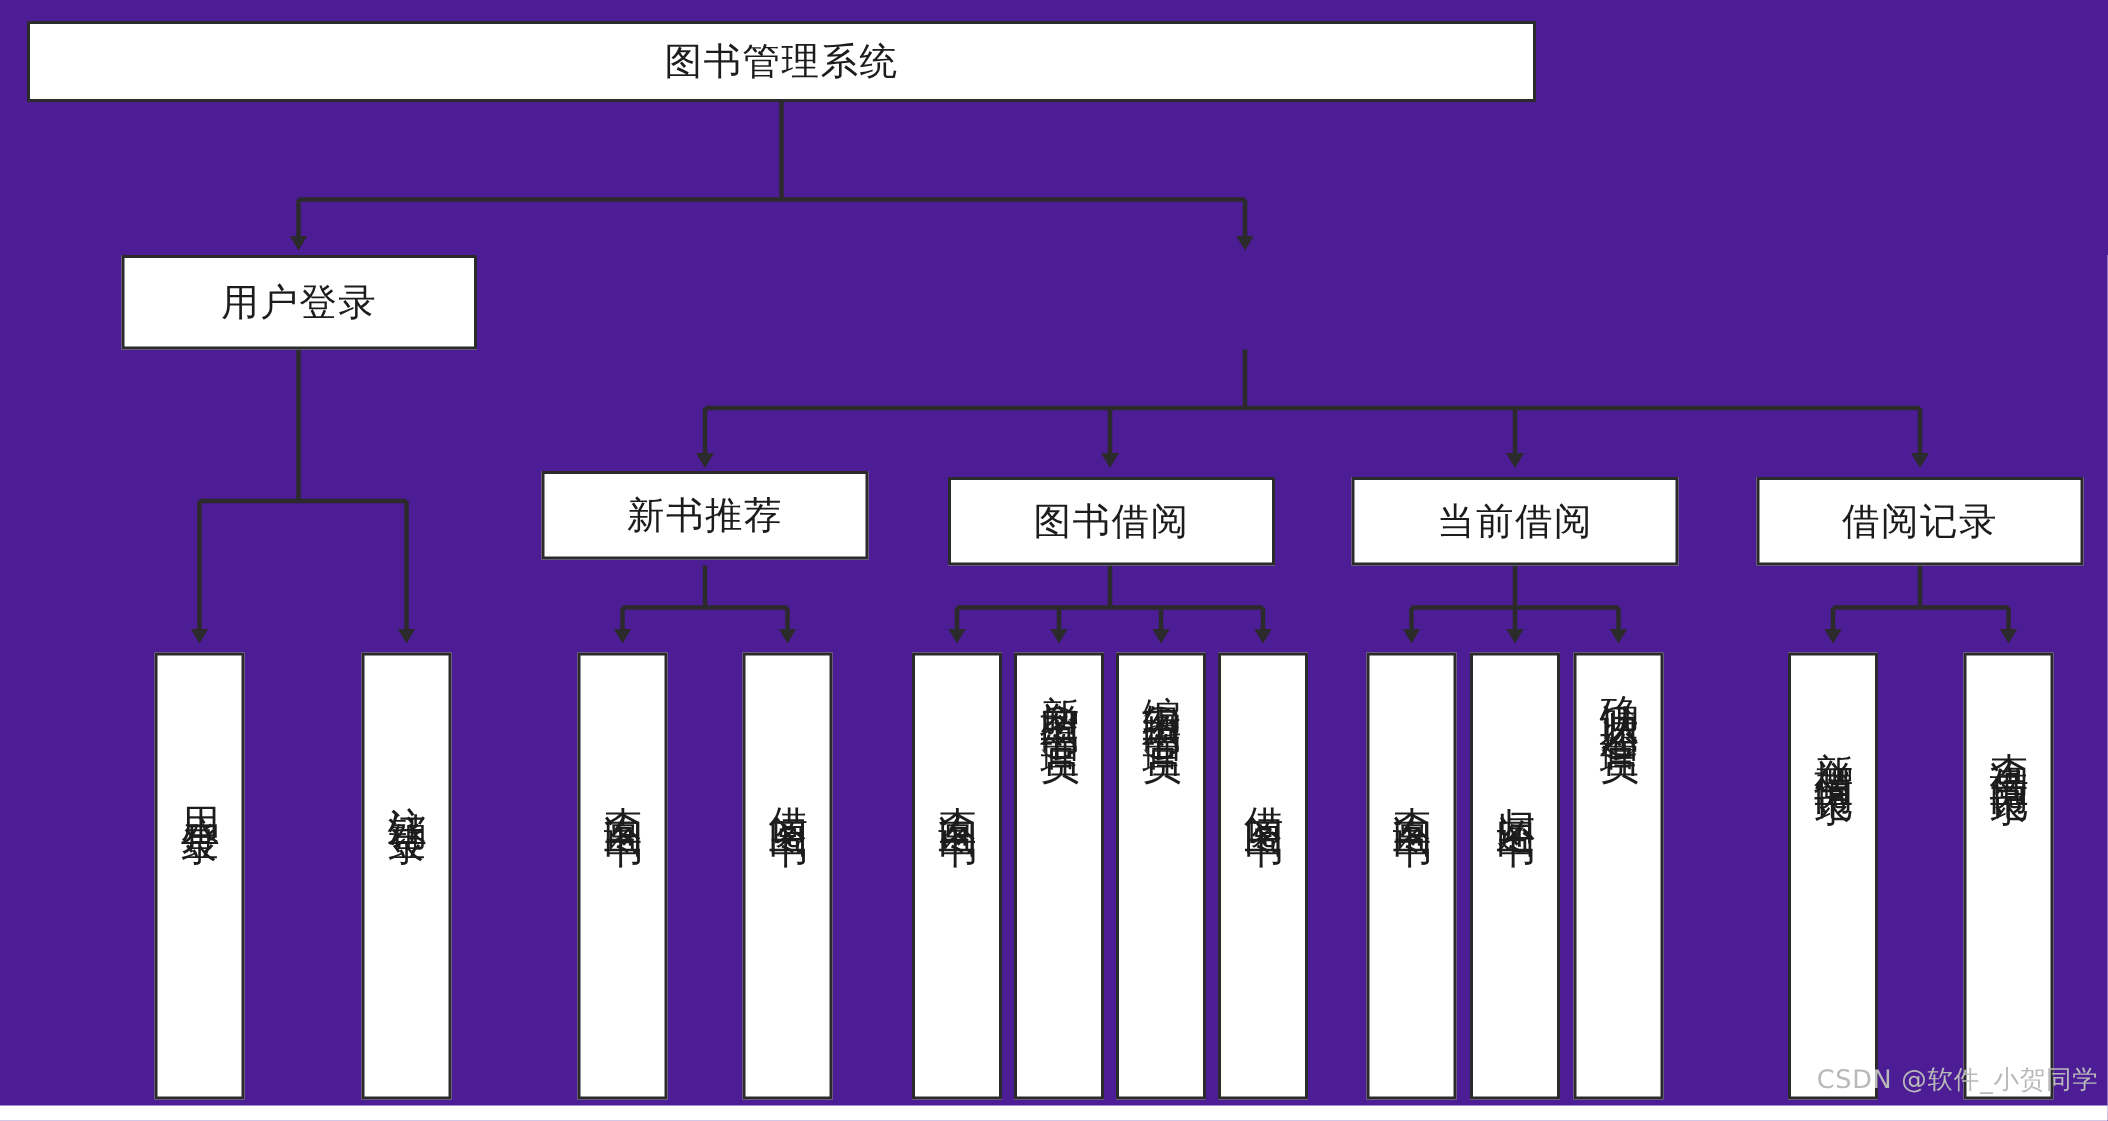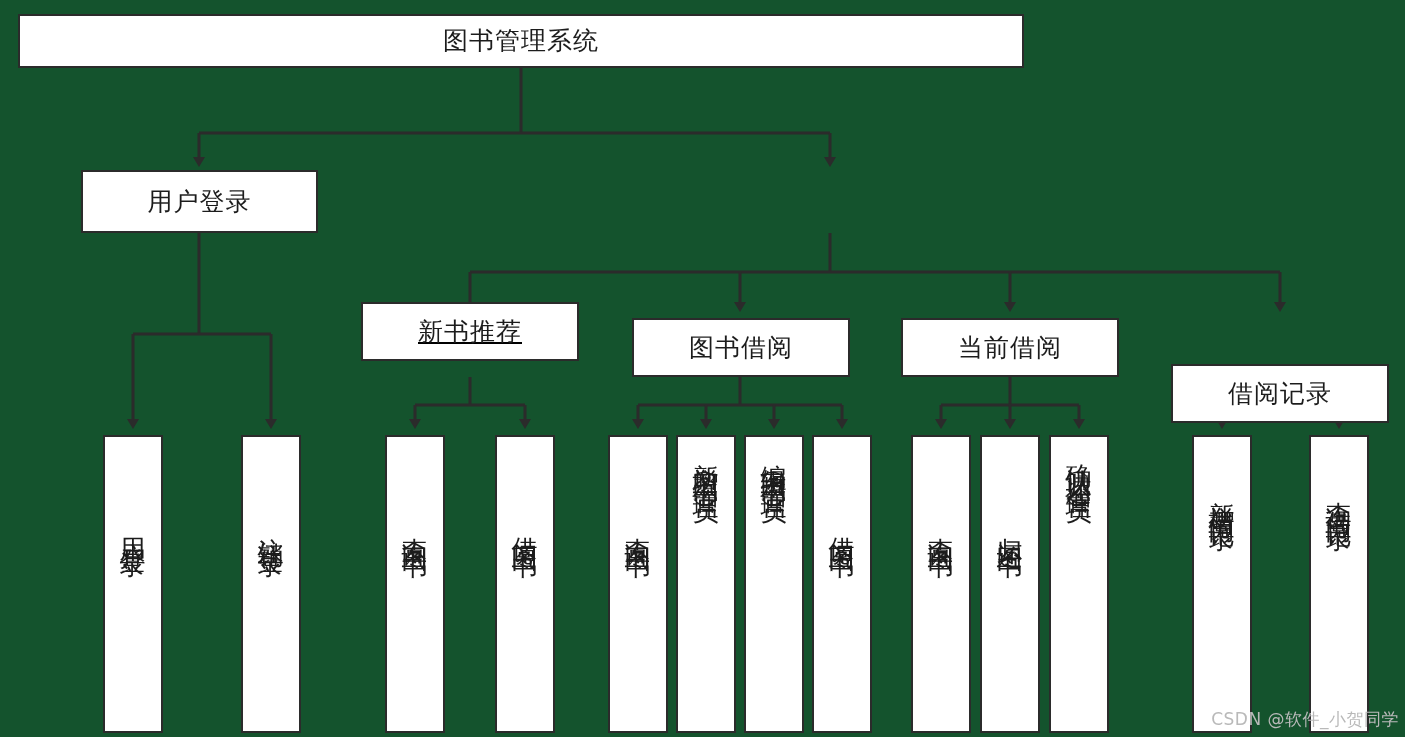--- a/index.html
+++ b/index.html
@@ -10,21 +10,21 @@
   body {
     width: 1405px;
     height: 747px;
     font-family: "DejaVu Sans", "Liberation Sans", sans-serif;
     overflow: hidden;
   }
   #diagram-root {
     position: relative;
     width: 1405px;
     height: 737px;
-    background: #14532d;
+    background: #4c1d95;
   }
   svg.wires {
     position: absolute;
     left: 0;
     top: 0;
     width: 1405px;
     height: 747px;
     pointer-events: none;
   }
   .node {
@@ -137,33 +137,33 @@
 
   <div class="node root" style="left:18px; top:14px; width:1006px; height:54px;">
     <span class="label-h">图书管理系统</span>
   </div>
 
   <div class="node" style="left:81px; top:170px; width:237px; height:63px;">
     <span class="label-h">用户登录</span>
   </div>
 
 
-  <div class="node" style="left:361px; top:302px; width:218px; height:59px;text-decoration:underline;">
+  <div class="node" style="left:361px; top:314px; width:218px; height:59px;">
     <span class="label-h">新书推荐</span>
   </div>
 
   <div class="node" style="left:901px; top:318px; width:218px; height:59px;">
     <span class="label-h">当前借阅</span>
   </div>
 
   <div class="node" style="left:632px; top:318px; width:218px; height:59px;">
     <span class="label-h">图书借阅</span>
   </div>
 
-  <div class="node" style="left:1171px; top:318px; width:218px; height:59px;margin-top:46px;">
+  <div class="node" style="left:1171px; top:318px; width:218px; height:59px;">
     <span class="label-h">借阅记录</span>
   </div>
 
   <div class="node leaf" style="left:103px; top:435px; width:60px; height:298px; padding-top:80px;">
     <span class="label-v">用户登录</span>
   </div>
 
   <div class="node leaf" style="left:241px; top:435px; width:60px; height:298px; padding-top:80px;">
     <span class="label-v">注销登录</span>
   </div>

